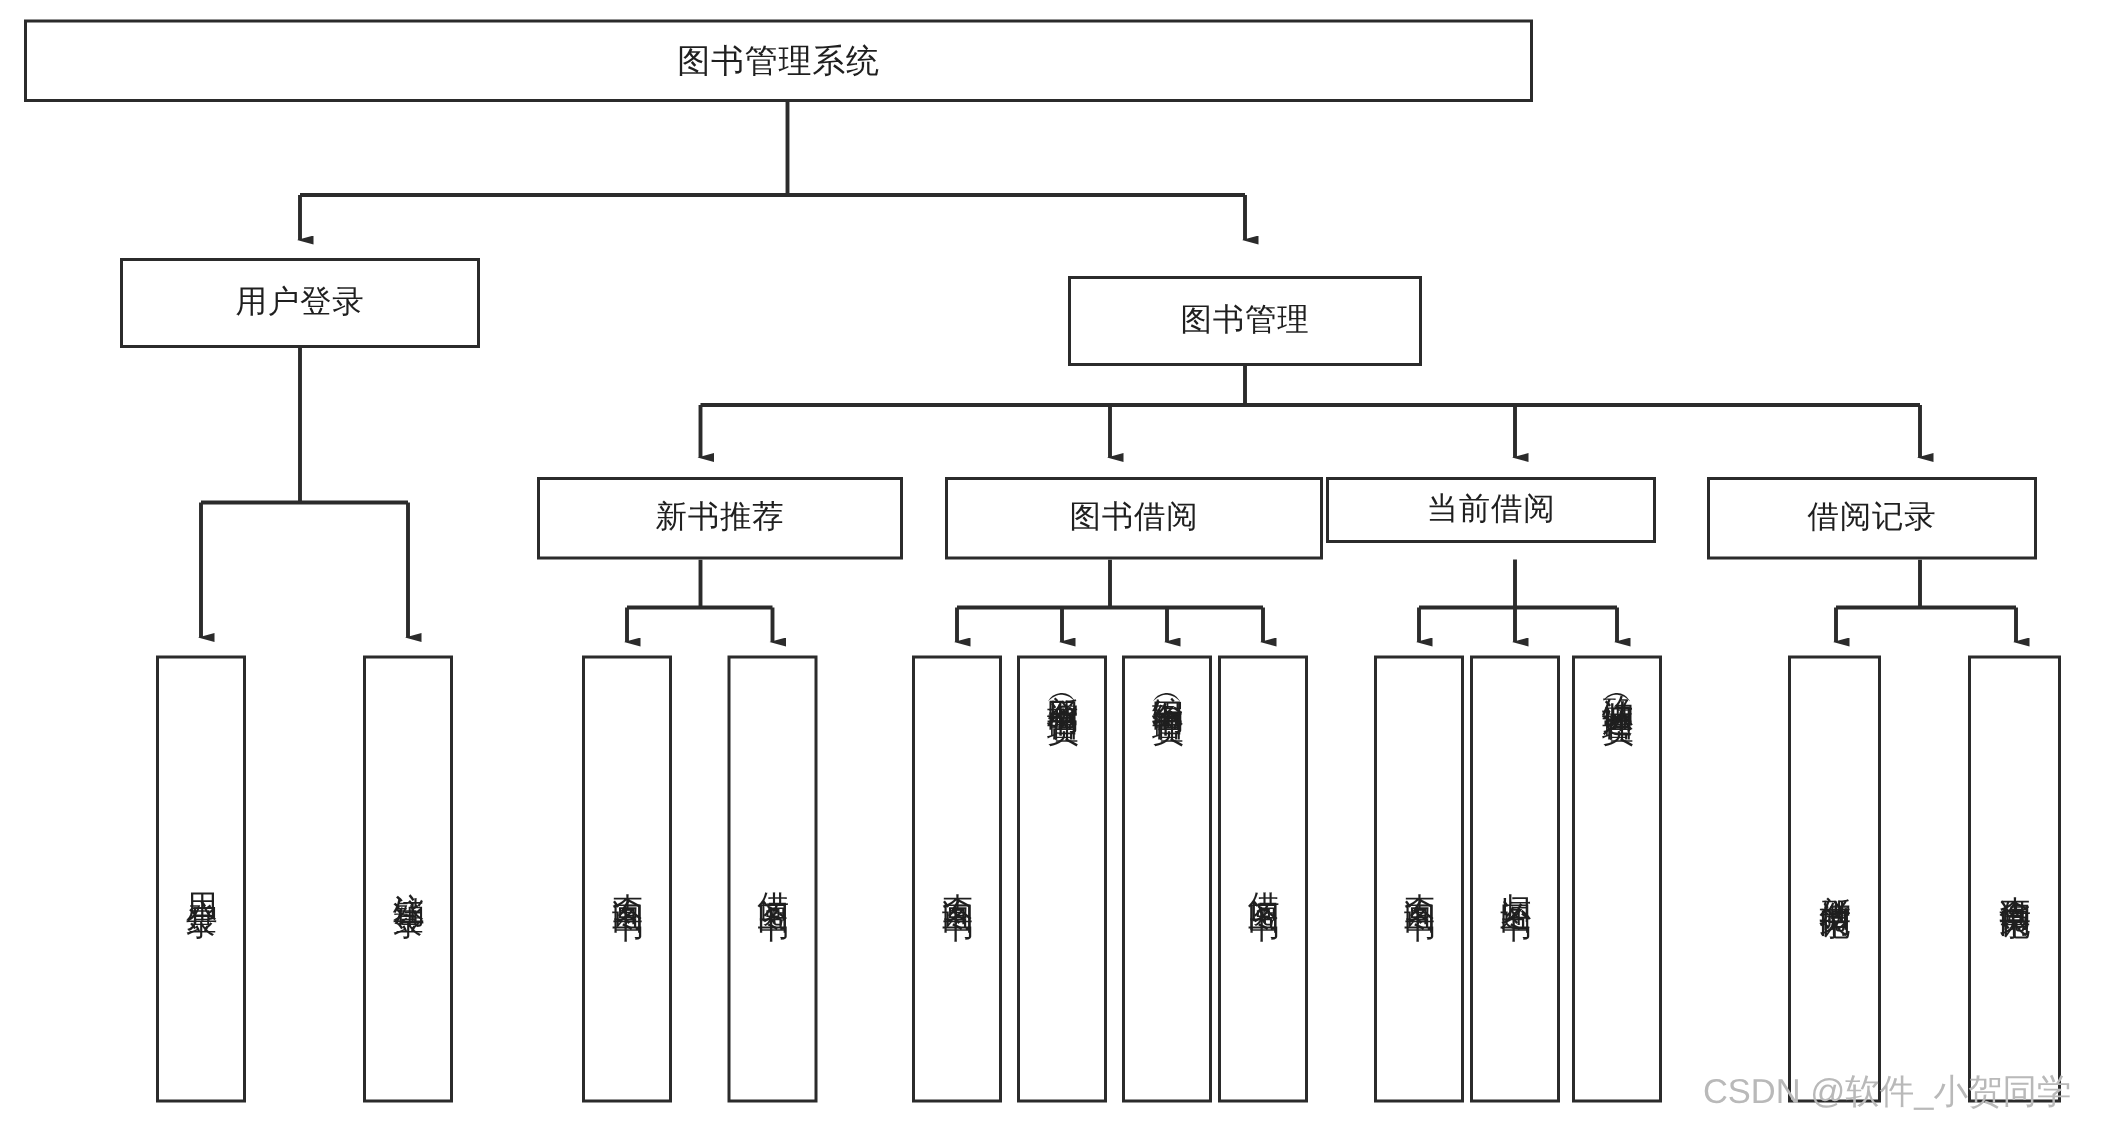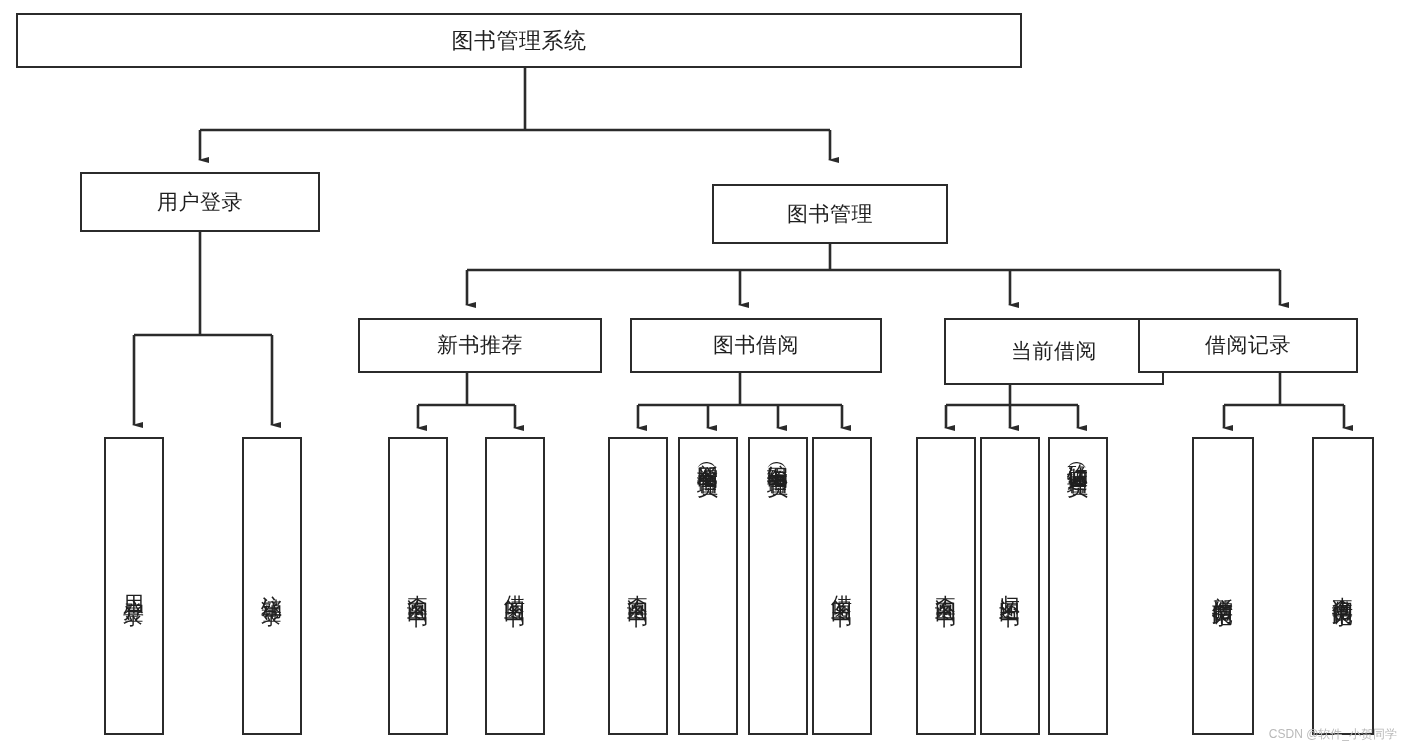--- a/index.html
+++ b/index.html
@@ -60,23 +60,23 @@
     max-height:100%;
   }
   .node.vert.long .label{
     letter-spacing:2px;
   }
   .node.vert.topalign{
     align-items:flex-start;
   }
   .watermark{
     position:absolute;
-    right:8px;
+    right:24px;
     bottom:4px;
-    font-size:12px;
+    font-size:23px;
     color:#b9b9b9;
     z-index:6;
     white-space:nowrap;
     user-select:none;
   }
 </style>
 </head>
 <body>
 
 <div id="canvas">
@@ -141,21 +141,21 @@
   <div class="node horiz" style="left:712px;top:172px;width:236px;height:60px;margin-top:12px;">
     <span class="label">图书管理</span>
   </div>
 
   <div class="node horiz" style="left:358px;top:318px;width:244px;height:55px;">
     <span class="label">新书推荐</span>
   </div>
   <div class="node horiz" style="left:630px;top:318px;width:252px;height:55px;">
     <span class="label">图书借阅</span>
   </div>
-  <div class="node horiz" style="left:944px;top:318px;width:220px;height:67px;">
+  <div class="node horiz" style="left:884px;top:318px;width:220px;height:44px;">
     <span class="label">当前借阅</span>
   </div>
   <div class="node horiz" style="left:1138px;top:318px;width:220px;height:55px;">
     <span class="label">借阅记录</span>
   </div>
 
   <div class="node vert" style="left:104px;top:437px;width:60px;height:298px;">
     <span class="label">用户登录</span>
   </div>
   <div class="node vert" style="left:242px;top:437px;width:60px;height:298px;">

